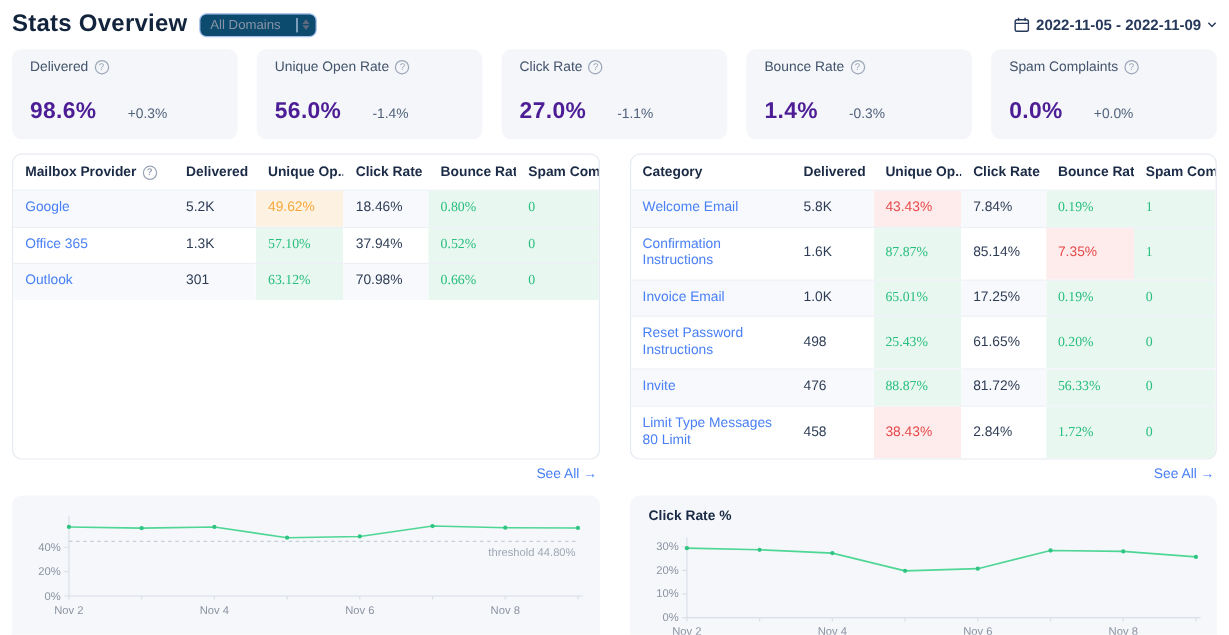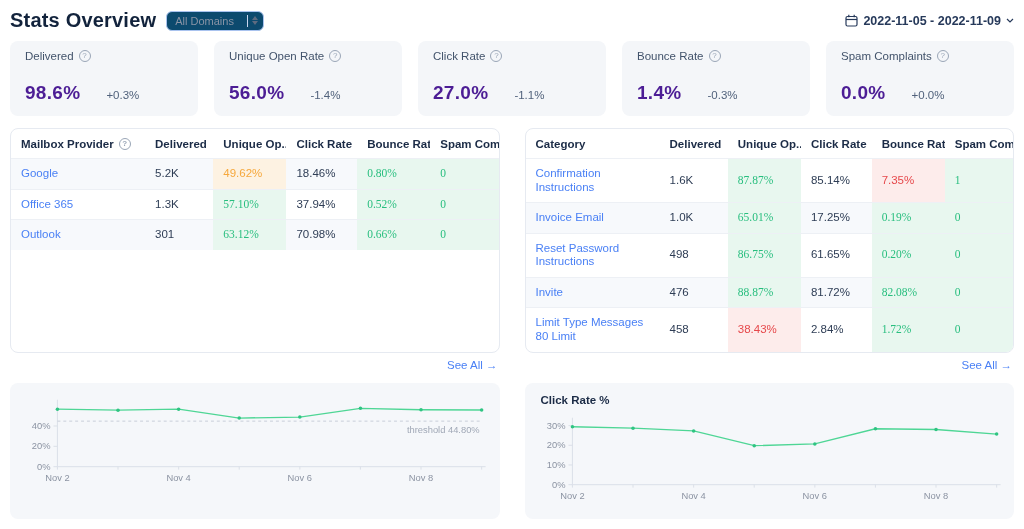--- a/index.html
+++ b/index.html
@@ -221,50 +221,58 @@
               <tr>
                 <th>Category</th>
                 <th>Delivered</th>
                 <th>Unique Op...</th>
                 <th>Click Rate</th>
                 <th>Bounce Rate</th>
                 <th>Spam Compl...</th>
               </tr>
             </thead>
             <tbody>
+              <tr class="odd">
+                <td class="link">Welcome Email</td>
+                <td>5.8K</td>
+                <td class="red bg-red">43.43%</td>
+                <td>7.84%</td>
+                <td class="green bg-green">0.19%</td>
+                <td class="green bg-green">1</td>
+              </tr>
               <tr>
                 <td class="link">Confirmation Instructions</td>
                 <td>1.6K</td>
                 <td class="green bg-green">87.87%</td>
                 <td>85.14%</td>
                 <td class="red bg-red">7.35%</td>
                 <td class="green bg-green">1</td>
               </tr>
               <tr class="odd">
                 <td class="link">Invoice Email</td>
                 <td>1.0K</td>
                 <td class="green bg-green">65.01%</td>
                 <td>17.25%</td>
                 <td class="green bg-green">0.19%</td>
                 <td class="green bg-green">0</td>
               </tr>
               <tr>
                 <td class="link">Reset Password Instructions</td>
                 <td>498</td>
-                <td class="green bg-green">86.75%</td>
+                <td class="green bg-green">25.43%</td>
                 <td>61.65%</td>
                 <td class="green bg-green">0.20%</td>
                 <td class="green bg-green">0</td>
               </tr>
               <tr class="odd">
                 <td class="link">Invite</td>
                 <td>476</td>
                 <td class="green bg-green">88.87%</td>
                 <td>81.72%</td>
-                <td class="green bg-green">82.08%</td>
+                <td class="green bg-green">56.33%</td>
                 <td class="green bg-green">0</td>
               </tr>
               <tr>
                 <td class="link">Limit Type Messages 80 Limit</td>
                 <td>458</td>
                 <td class="red bg-red">38.43%</td>
                 <td>2.84%</td>
                 <td class="green bg-green">1.72%</td>
                 <td class="green bg-green">0</td>
               </tr>

